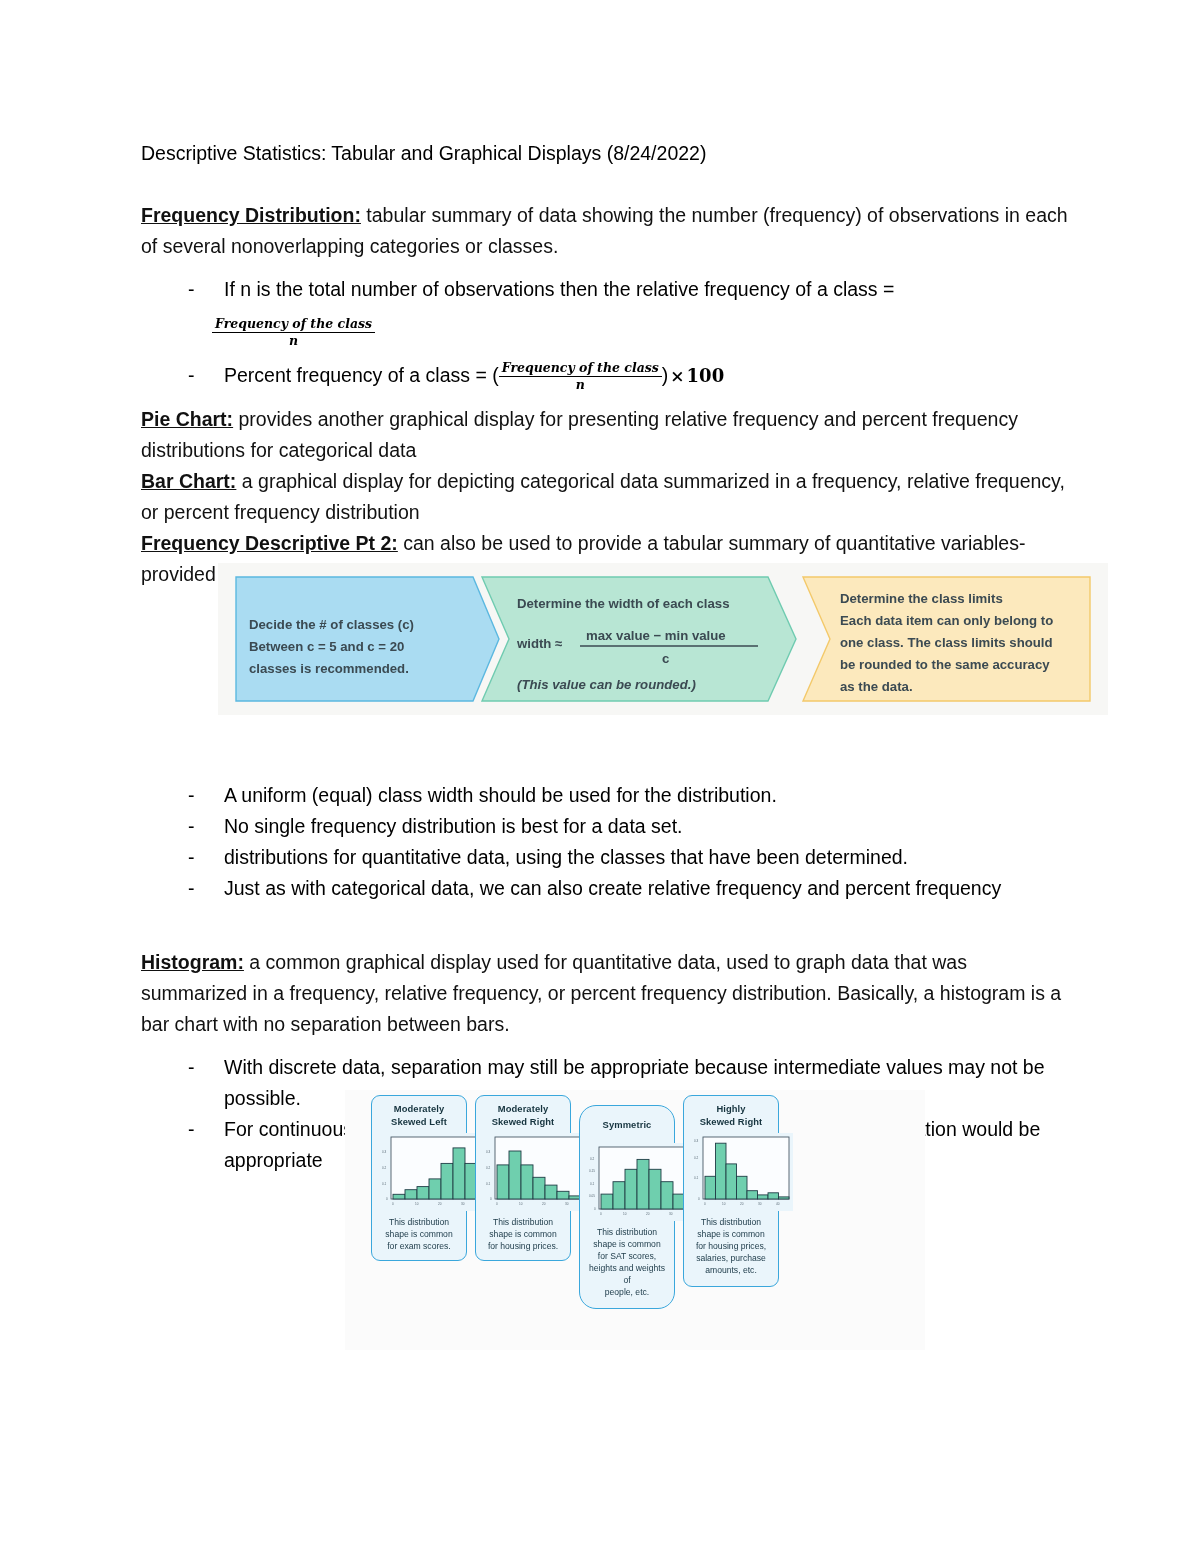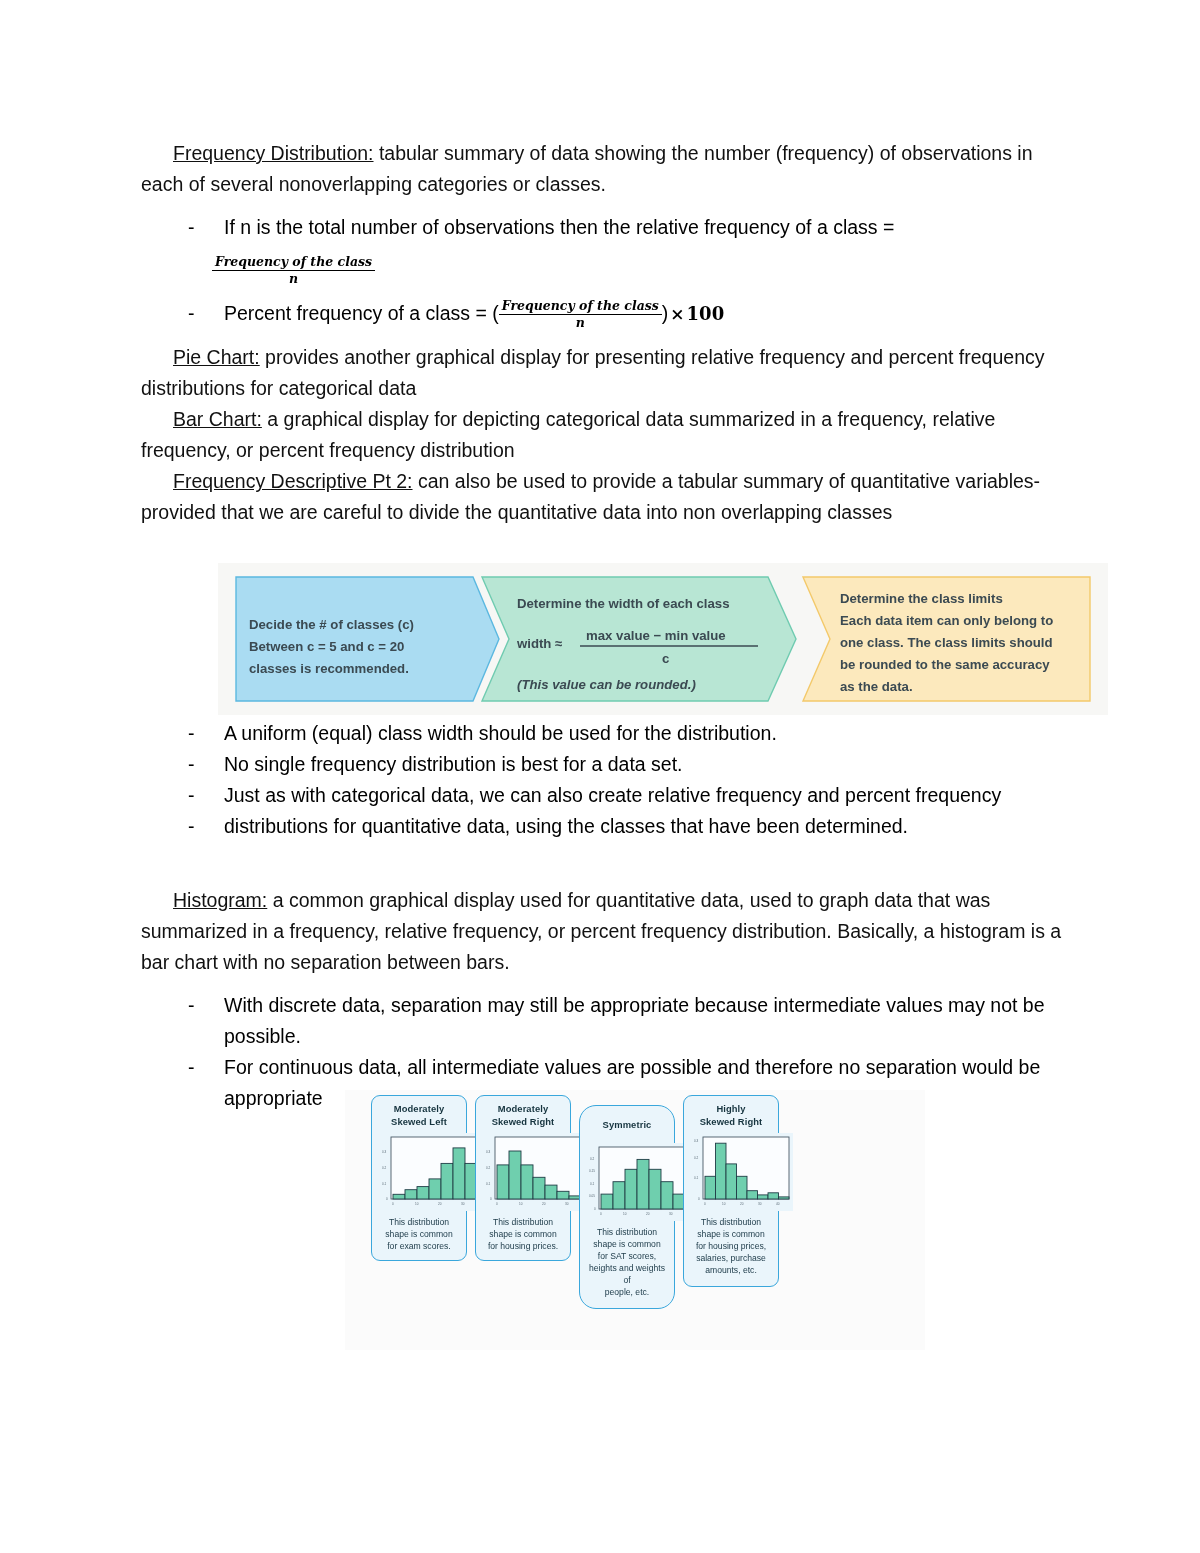--- a/index.html
+++ b/index.html
@@ -35,23 +35,22 @@
     line-height: 31px;
     color: #111;
     margin: 0;
   }
   .title-line {
     font-size: 19.5px;
     line-height: 31px;
     margin: 0 0 31px 0;
   }
   .term {
-    font-weight: normal;
+    font-weight: bold;
     text-decoration: underline;
-    margin-left: 32px;
   }
   ul.dashlist {
     list-style: none;
     margin: 12px;
     padding: 0;
   }
   ul.dashlist > li {
     position: relative;
     padding-left: 71px;
     font-size: 19.5px;
@@ -176,20 +175,21 @@
     opacity: .75;
   }
 </style>
 </head>
 <body>
 
 <div class="page">
 
   <div class="content">
 
+    <p class="title-line">Descriptive Statistics: Tabular and Graphical Displays (8/24/2022)</p>
 
     <p class="para"><span class="term">Frequency Distribution:</span><span> tabular summary of data showing the number (frequency) of observations in each of several nonoverlapping categories or classes.</span></p>
 
     <ul class="dashlist">
       <li>
         <span>If n is the total number of observations then the relative frequency of a class =</span>
       </li>
     </ul>
 
     <div class="frac-block">
@@ -209,22 +209,22 @@
 
     <p class="para"><span class="term">Bar Chart:</span><span> a graphical display for depicting categorical data summarized in a frequency, relative frequency, or percent frequency distribution</span></p>
 
     <p class="para"><span class="term">Frequency Descriptive Pt 2:</span><span> can also be used to provide a tabular summary of quantitative variables- provided that we are careful to divide the quantitative data into non overlapping classes</span></p>
 
     <div style="height:178px"></div>
 
     <ul class="dashlist">
       <li><span>A uniform (equal) class width should be used for the distribution.</span></li>
       <li><span>No single frequency distribution is best for a data set.</span></li>
+      <li><span>distributions for quantitative data, using the classes that have been determined.</span></li>
       <li><span>Just as with categorical data, we can also create relative frequency and percent frequency</span></li>
-      <li><span>distributions for quantitative data, using the classes that have been determined.</span></li>
     </ul>
 
     <div style="height:31px"></div>
 
     <p class="para"><span class="term">Histogram:</span><span> a common graphical display used for quantitative data, used to graph data that was summarized in a frequency, relative frequency, or percent frequency distribution. Basically, a histogram is a bar chart with no separation between bars.</span></p>
 
     <ul class="dashlist">
       <li><span>With discrete data, separation may still be appropriate because intermediate values may not be possible.</span></li>
       <li><span>For continuous data, all intermediate values are possible and therefore no separation would be appropriate</span></li>
     </ul>

